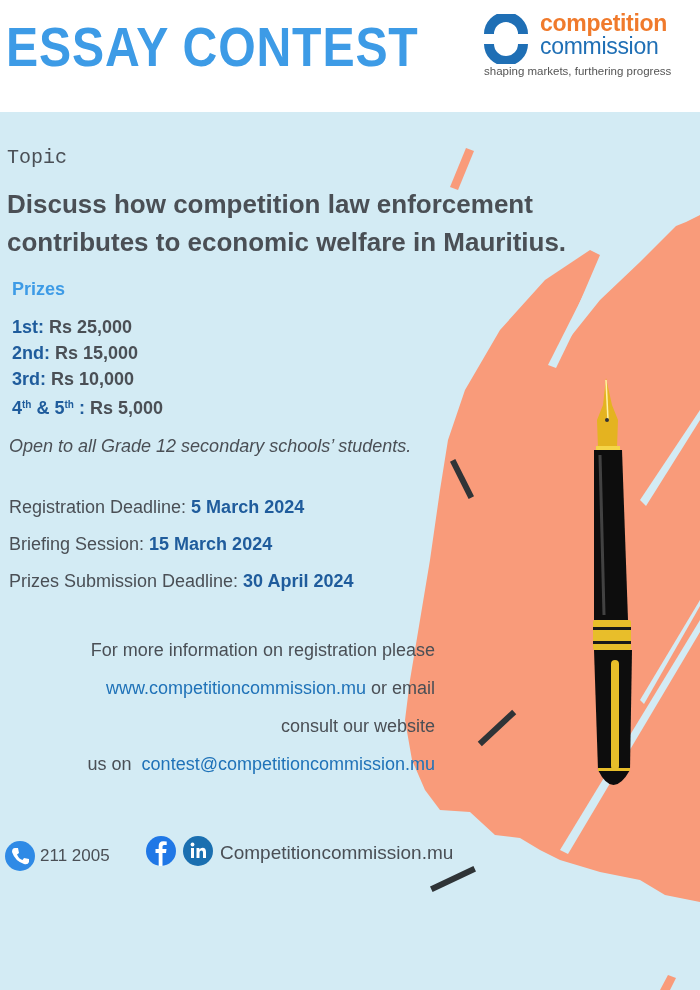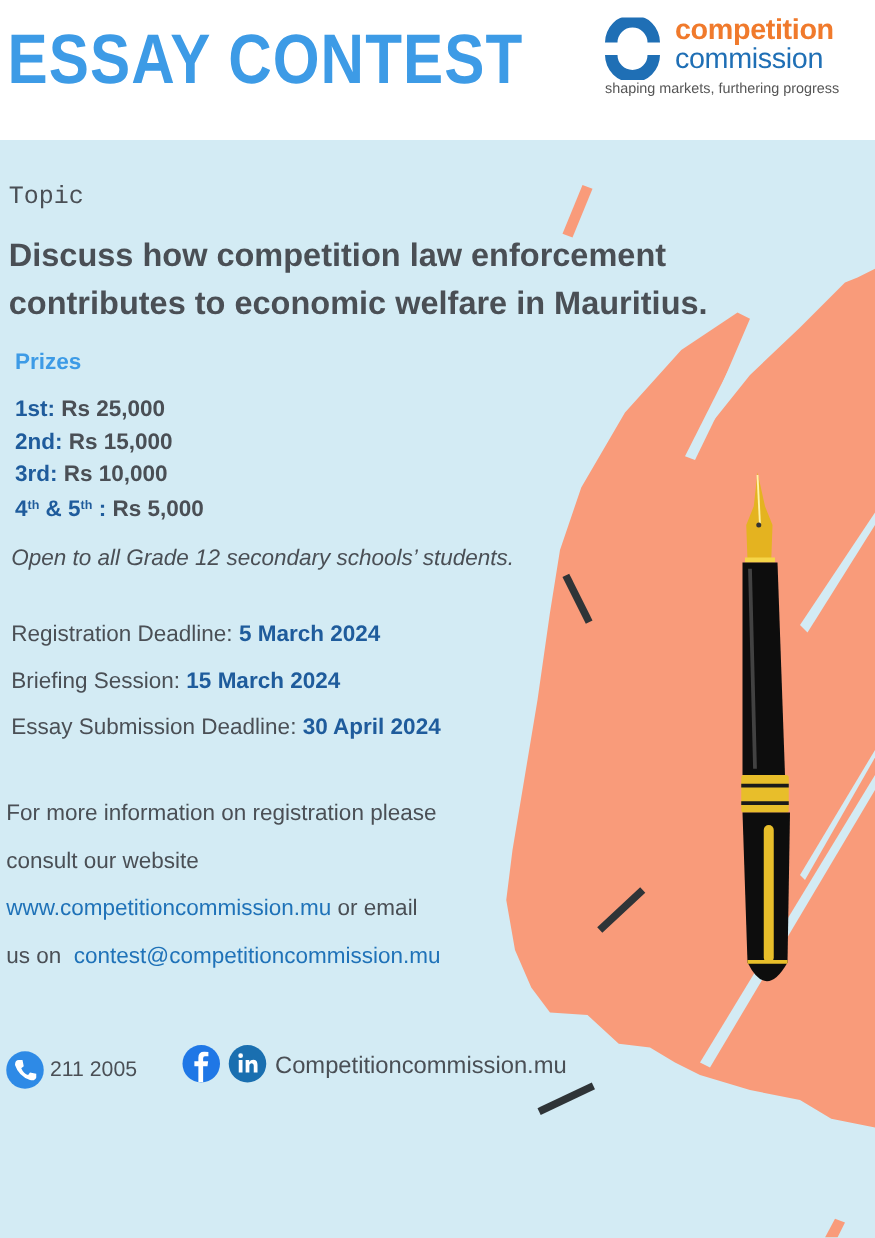--- a/index.html
+++ b/index.html
@@ -25,21 +25,21 @@
   .prize-place { color: #1f5c9c; }
   .prize-place sup { font-size: 10px; vertical-align: 6px; }
 
   .eligibility { position: absolute; left: 9px; top: 436px; font-size: 18px; font-style: italic; color: #4a4f55; white-space: nowrap; }
 
   .dates { position: absolute; left: 9px; top: 494px; }
   .date-row { font-size: 18px; height: 37px; line-height: 26px; white-space: nowrap; }
   .date-label { color: #4a4f55; margin-top: 44px; }
   .date-value { color: #1f5c9c; font-weight: bold; }
 
-  .info { position: absolute; left: 5px; top: 637px; width: 430px; }
+  .info { position: absolute; left: 5px; top: 637px; width: 430px; text-align: right; }
   .info-line { font-size: 18px; height: 38px; line-height: 26px; white-space: nowrap; color: #4a4f55; }
   .link { color: #1f72b8; text-decoration: none; }
 
   .footer { position: absolute; left: 5px; top: 836px; height: 34px; }
   .icon-circle { position: absolute; width: 30px; height: 30px; border-radius: 50%; }
   .phone-icon { left: 0; top: 5px; background: #2e8ae6; }
   .phone-text { position: absolute; left: 35px; top: 10px; font-size: 17px; color: #4a4f55; white-space: nowrap; }
   .fb-icon { left: 141px; top: 0px; background: #1f77e6; }
   .li-icon { left: 178px; top: 0px; background: #1a6fb0; }
   .social-text { position: absolute; left: 215px; top: 6px; font-size: 19px; color: #4a4f55; white-space: nowrap; }
@@ -118,30 +118,30 @@
 <div class="eligibility">Open to all Grade 12 secondary  schools’ students.</div>
 
 <div class="dates">
   <div class="date-row">
     <span class="date-label">Registration Deadline: </span><span class="date-value">5 March 2024</span>
   </div>
   <div class="date-row">
     <span class="date-label">Briefing Session: </span><span class="date-value">15 March  2024</span>
   </div>
   <div class="date-row">
-    <span class="date-label">Essay Submission Deadline: </span><span class="date-value">30 April 2024</span>
+    <span class="date-label">Prizes Submission Deadline: </span><span class="date-value">30 April 2024</span>
   </div>
 </div>
 
 <div class="info">
   <div class="info-line">For more information on registration please</div>
-  <div class="info-line">consult our website</div>
   <div class="info-line">
     <a class="link">www.competitioncommission.mu</a><span> or email</span>
   </div>
+  <div class="info-line">consult our website</div>
   <div class="info-line">
     <span style="white-space:pre">us on  </span><a class="link">contest@competitioncommission.mu</a>
   </div>
 </div>
 
 <div class="footer">
   <div class="icon-circle phone-icon">
     <svg width="30" height="30" viewBox="0 0 30 30">
         <path d="M10 7 L13 7 L14 12 L12 13.5 Q14 18 17.5 19 L19 17 L24 18 L24 21 Q23 24 19 23 Q10 20 7 11 Q7 7 10 7 Z" fill="#fff"></path>
       </svg>

